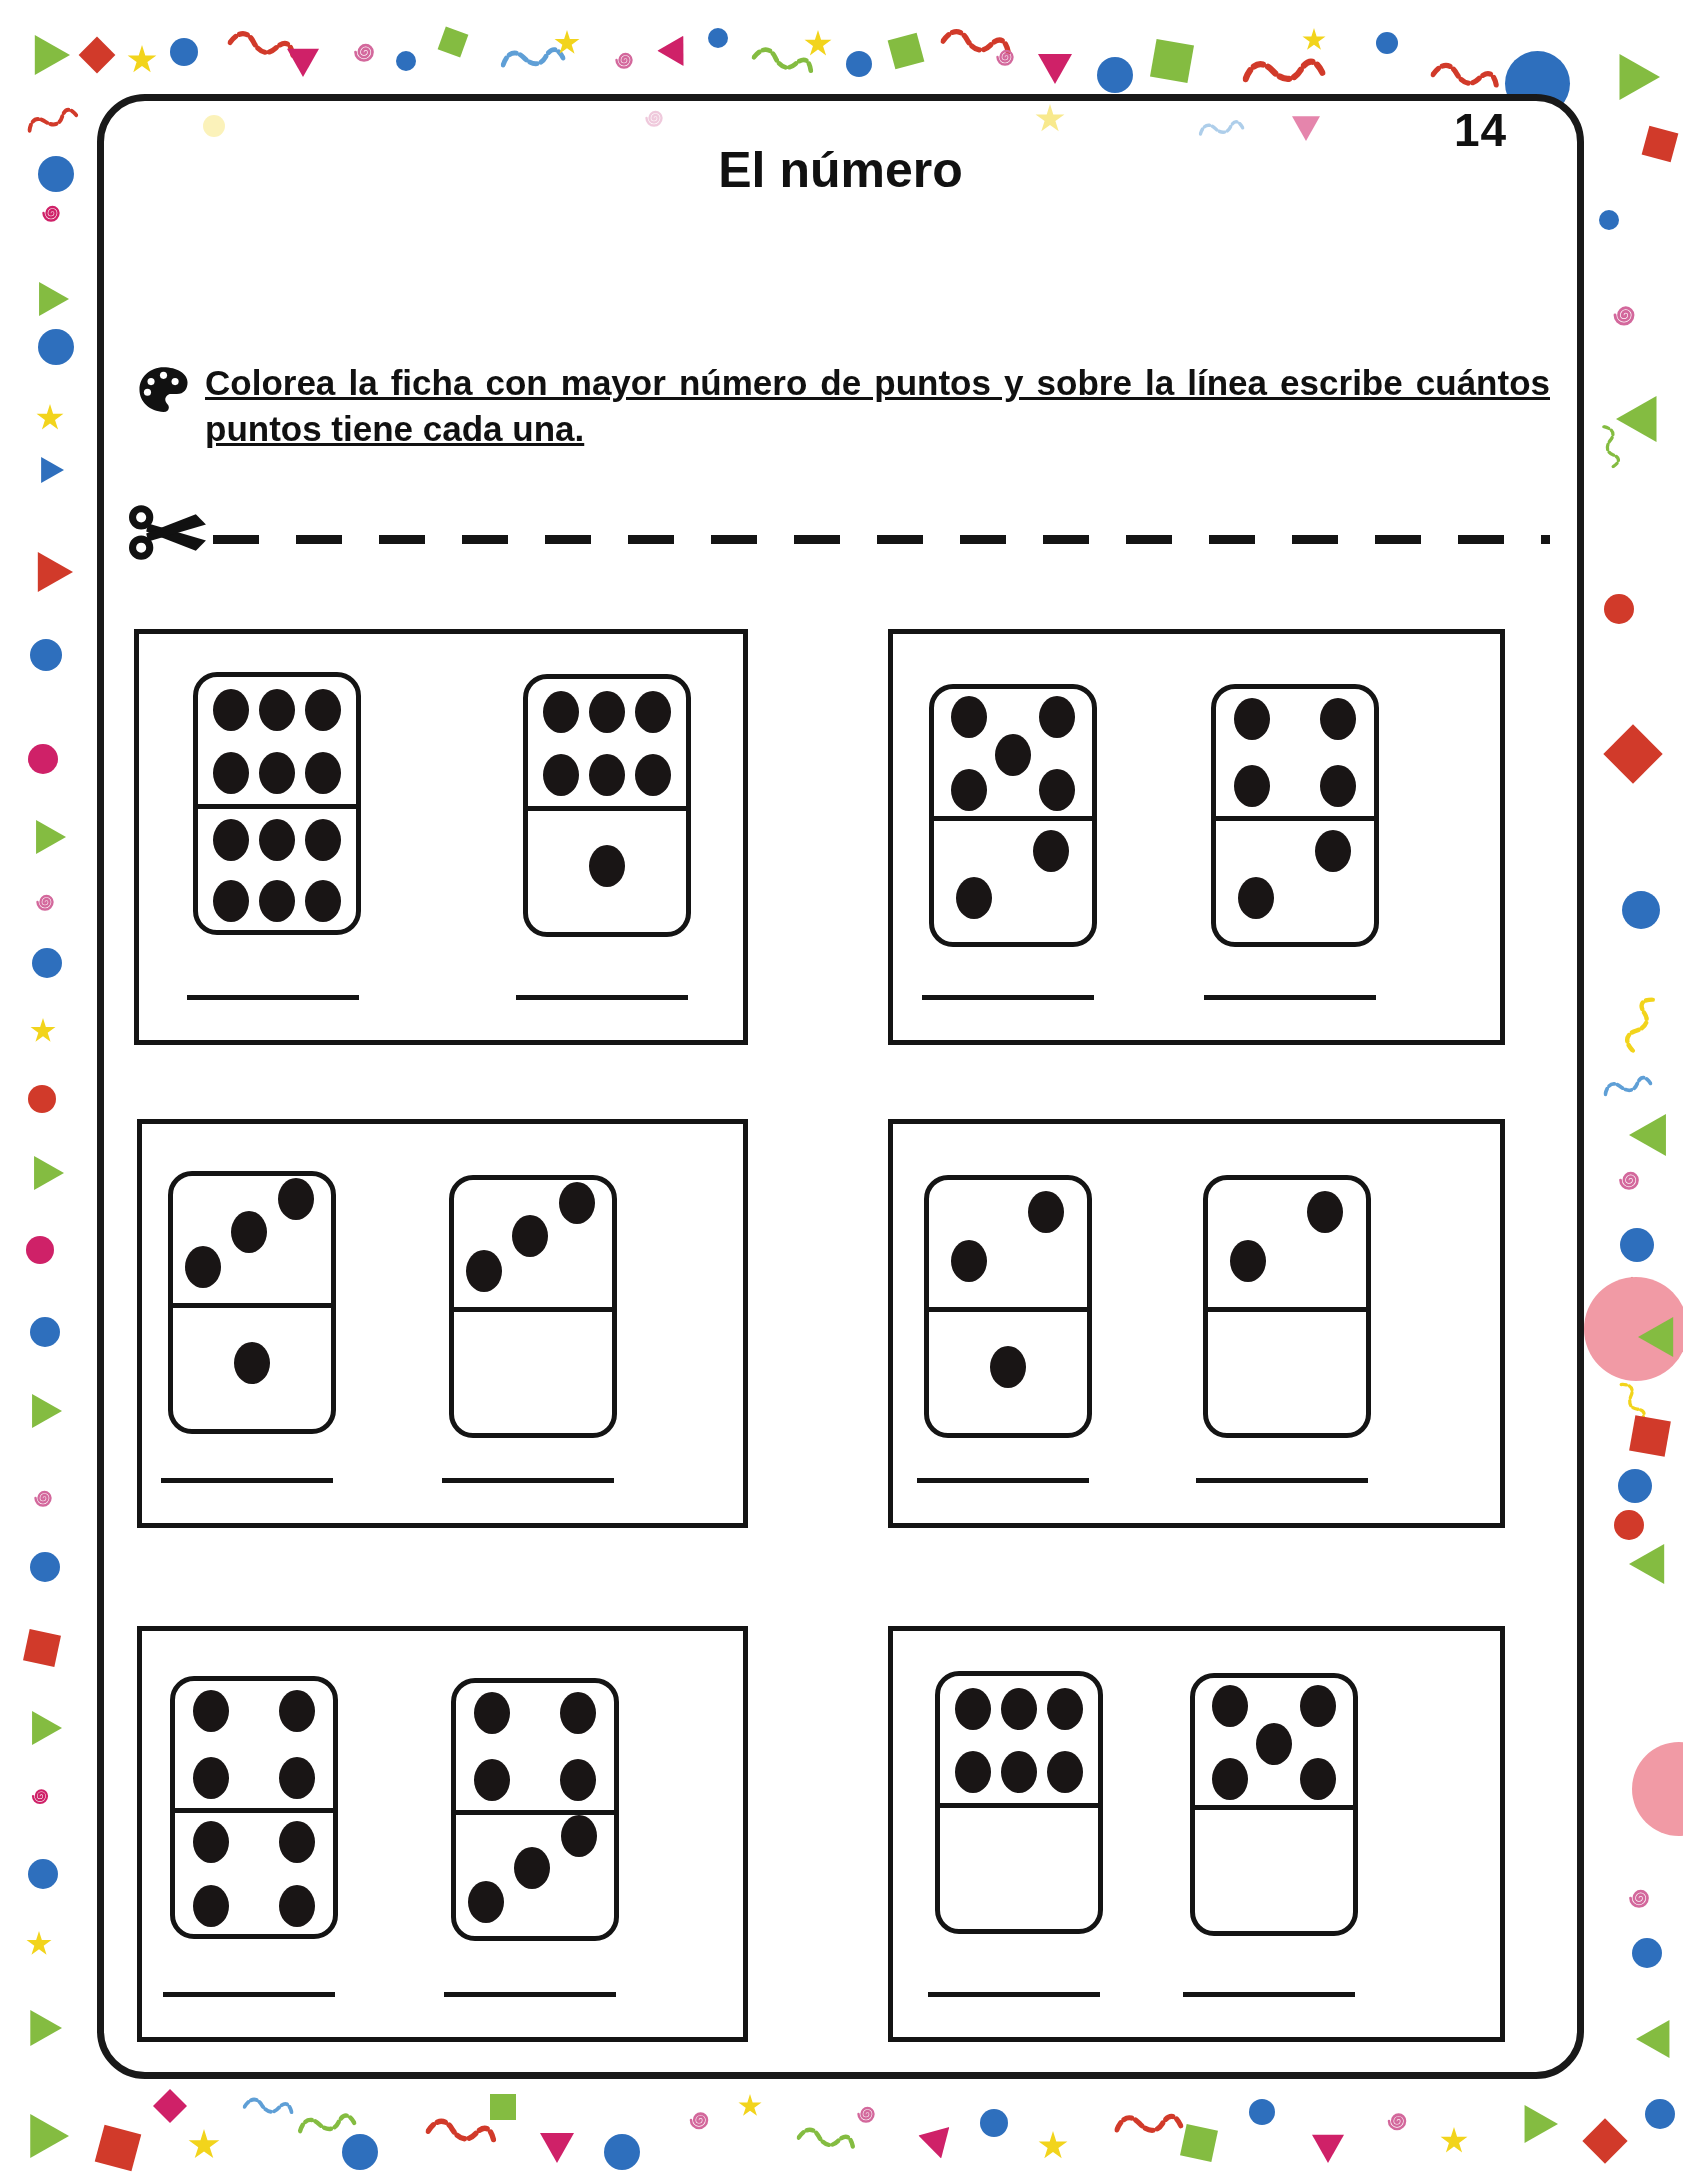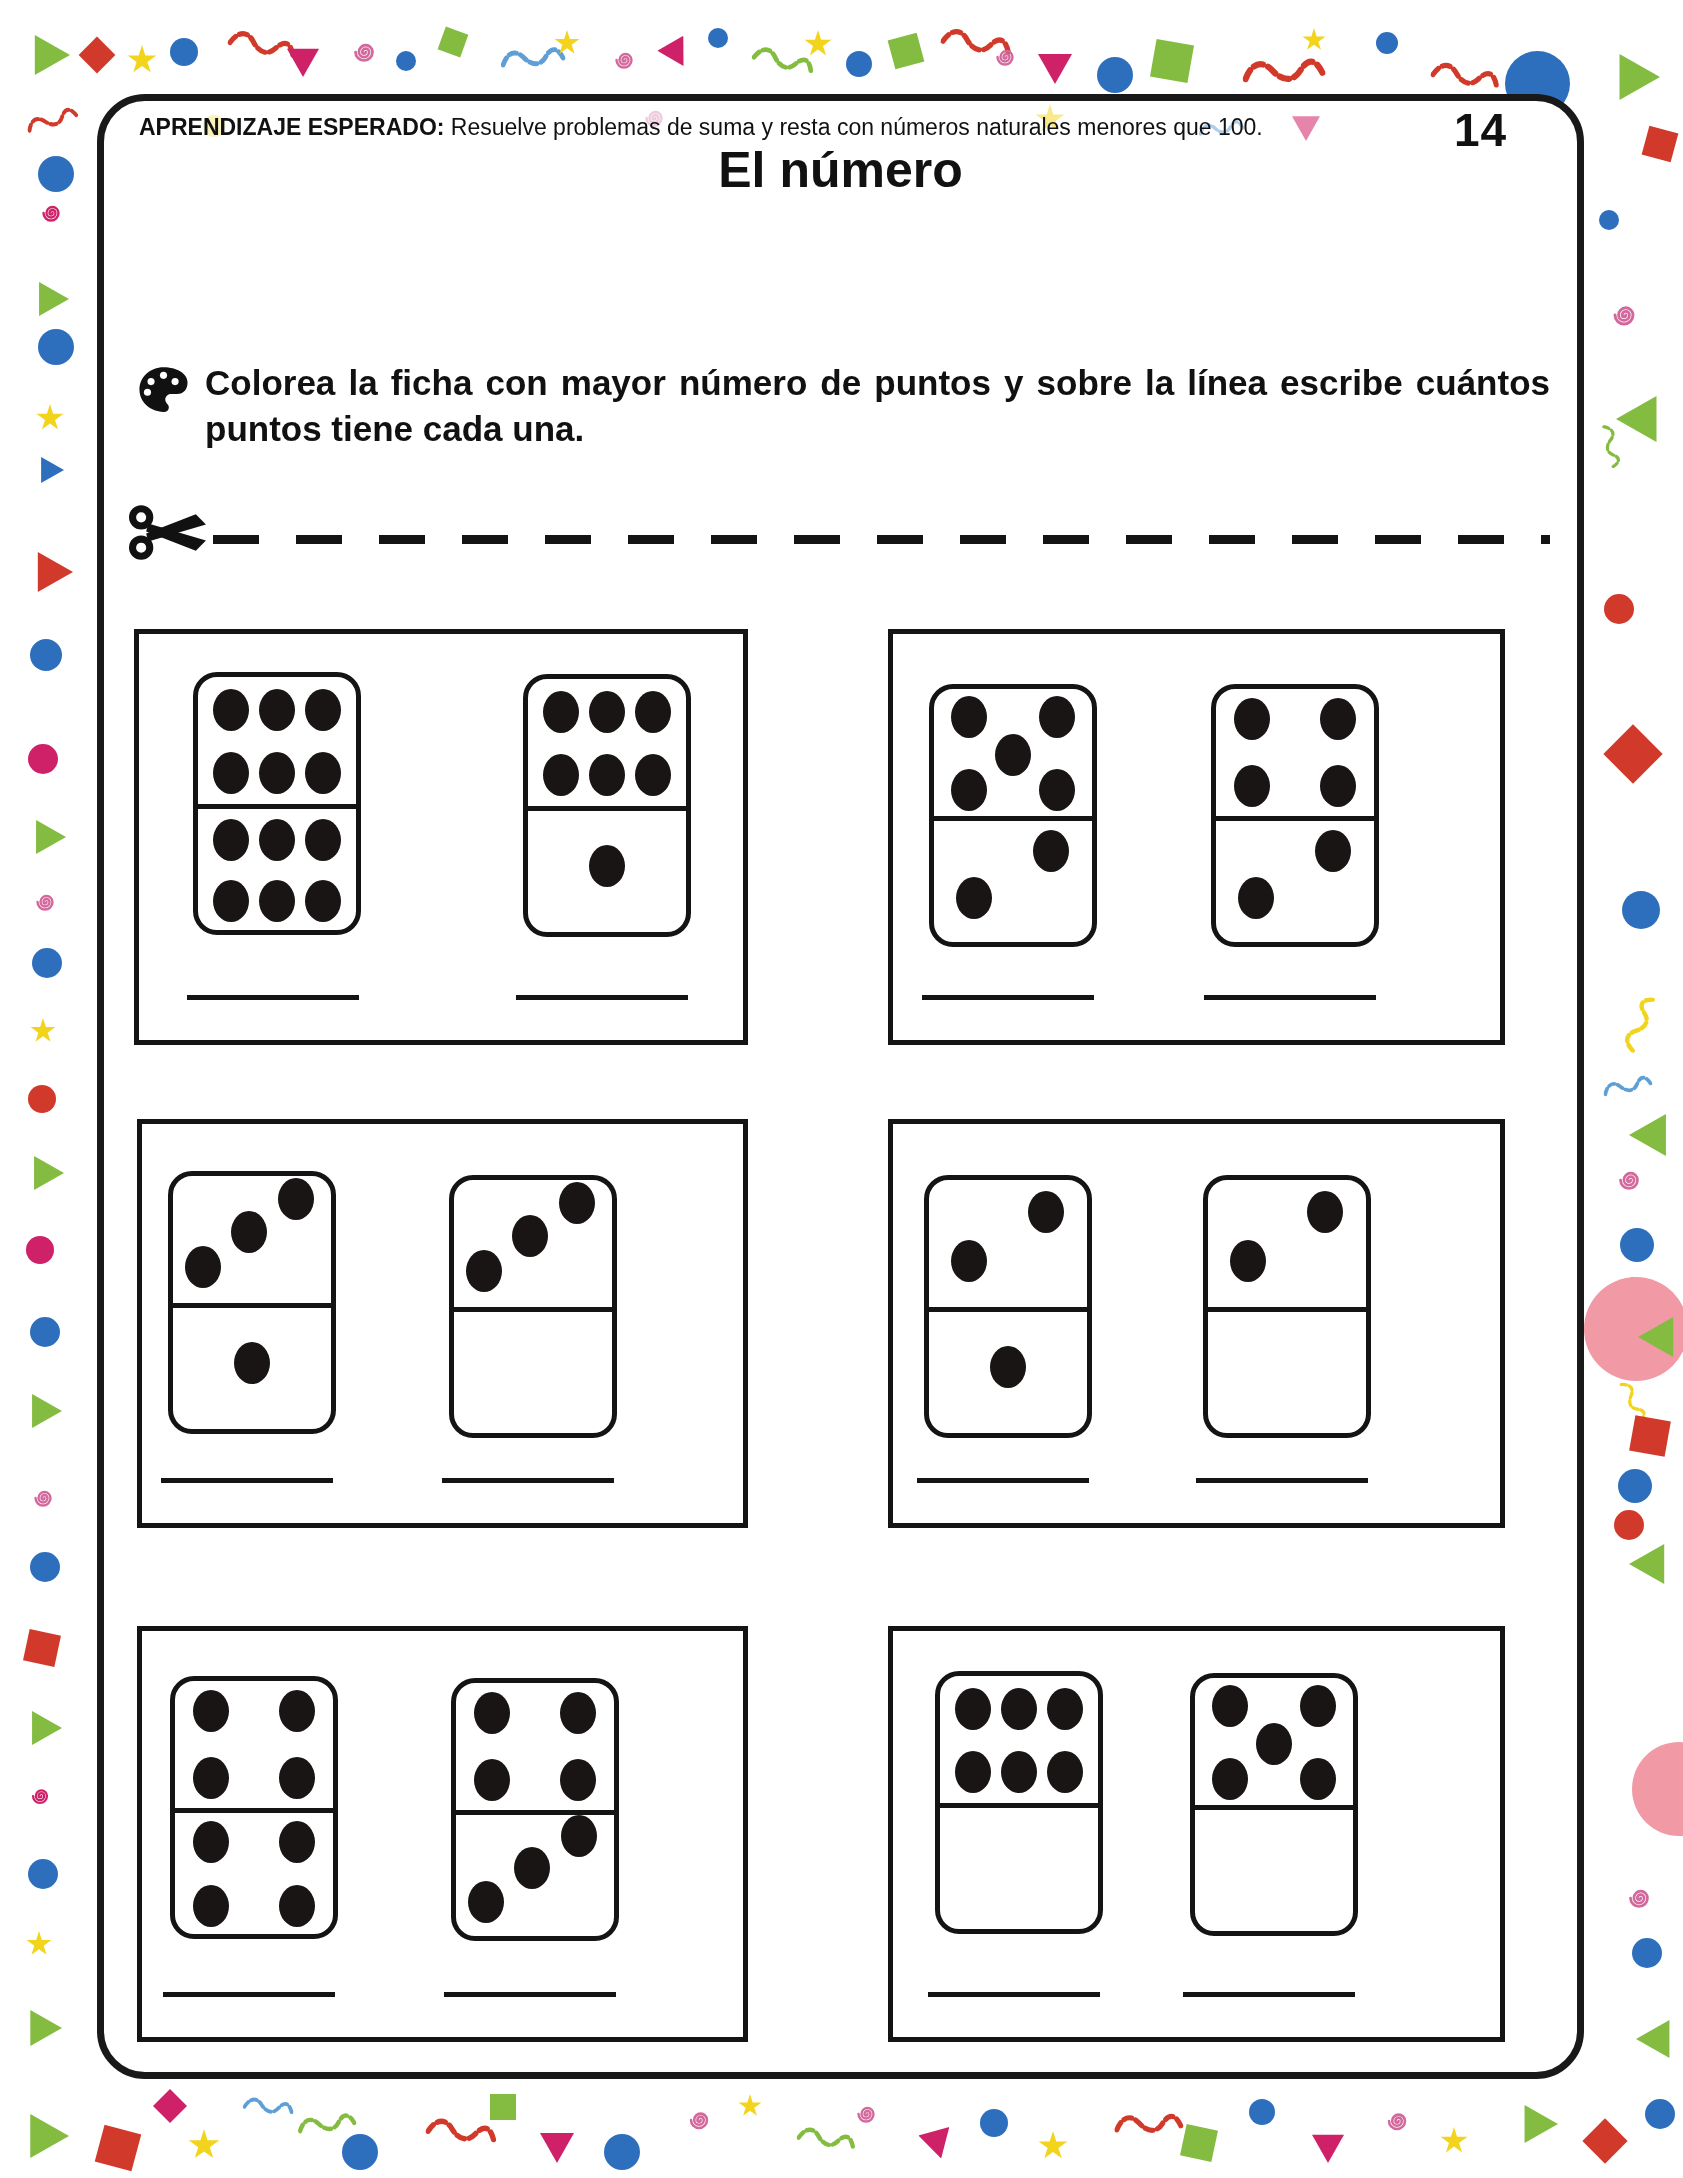--- a/index.html
+++ b/index.html
@@ -18,21 +18,21 @@
   .header .hlabel{font-weight:bold;}
   .pagenum{position:absolute;left:1317px;top:2px;width:119px;text-align:center;
            font-size:46px;font-weight:bold;letter-spacing:1px;}
   .title{position:absolute;left:0;top:40px;width:100%;margin:0;text-align:center;
          font-size:50px;font-weight:bold;}
   .instr{position:absolute;left:30px;width:1416px;}
   .instr .icon{position:absolute;left:0;top:2px;}
   .instr p{margin:0;padding-left:71px;font-size:35px;line-height:46px;font-weight:bold;
            text-align:justify;}
   .i1{top:115px;}
-  .i2{top:259px;}
+  .i2{top:259px;text-decoration:underline;}
   .cutline{position:absolute;left:25px;top:400px;width:1426px;height:79px;}
   .cutline .dashes{position:absolute;left:84px;top:34px;width:1337px;height:9px;
         background:repeating-linear-gradient(to right,#141414 0 46px,transparent 46px 83px);}
   #boxes-layer{position:absolute;inset:0;}
   .dbox{position:absolute;border:5px solid #141414;background:#fff;}
   .tile{position:absolute;width:158px;height:253px;border:5px solid #141414;border-radius:24px;background:#fff;}
   .half{position:absolute;left:0;width:100%;height:50%;}
   .half.top{top:0;}
   .half.bottom{top:50%;border-top:5px solid #141414;box-sizing:border-box;}
   .pip{position:absolute;width:36px;height:42px;background:#191515;border-radius:50%;
@@ -220,23 +220,20 @@
         <svg width="46" height="20.5" viewBox="0 0 60 24" class="cf" style="position: absolute; left: 1094px; top: 16px; opacity: 0.5; transform: rotate(-10deg);">
           <path d="M2 16C8 4 16 4 22 12s14 10 20 2 12-8 16 4" fill="none" stroke="#5f9fd6" stroke-width="4.5" stroke-linecap="round" stroke-dasharray="7 4"></path>
         </svg>
         <svg width="30" height="30" viewBox="0 0 40 40" class="cf" style="position: absolute; left: 535px; top: 2px; opacity: 0.35; transform: rotate(0deg);">
           <path d="M20 20 m 2 0 a 2 2 0 1 1 -4 0 a 4 4 0 1 1 8 0 a 6 6 0 1 1 -12 0 a 8 8 0 1 1 16 0 a 10 10 0 1 1 -20 0" fill="none" stroke="#d3689c" stroke-width="3.2" stroke-linecap="round"></path>
         </svg>
         <div class="cf circle" style="width: 22px; height: 22px; background: rgb(242, 212, 28); border-radius: 50%; position: absolute; left: 99px; top: 14px; opacity: 0.3; transform: rotate(0deg);"></div>
       </div>
 
     <div class="content">
-      <div class="header">
-        <span class="hlabel">APRENDIZAJE ESPERADO:</span><span class="htext"> Resuelve problemas de suma y resta con números naturales menores que 100.</span>
-      </div>
 
       <div class="pagenum">14</div>
 
       <h1 class="title">El número</h1>
 
 
       <div class="instr i2">
         <span class="icon">
           <svg width="59" height="57" viewBox="0 0 64 64">
             <path fill="#111" d="M32 6C17 6 5 17 5 31c0 14 12 25 27 25 4 0 6-2 6-5 0-2-1-3-2-4-1-2-2-3-2-5 0-3 3-6 6-6h7c8 0 12-6 12-13C59 13 47 6 32 6z"></path>

